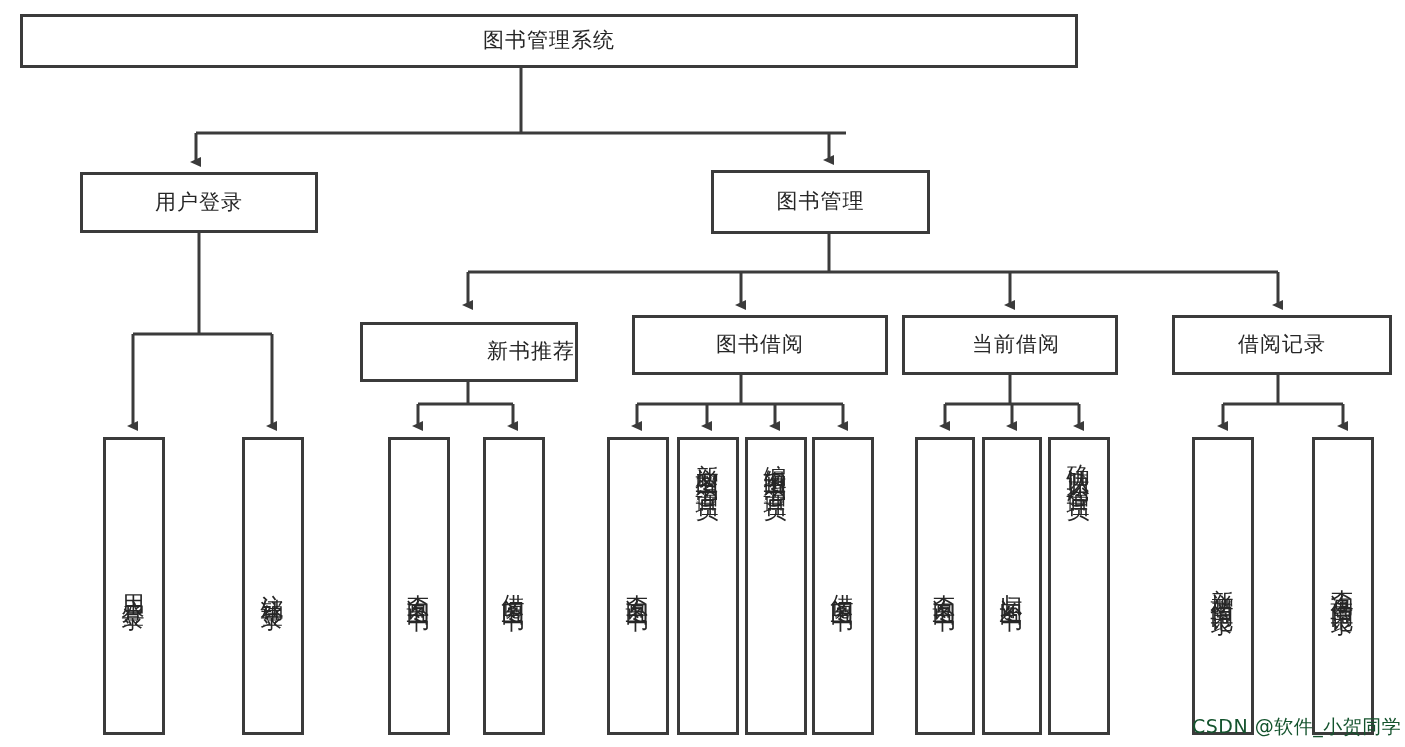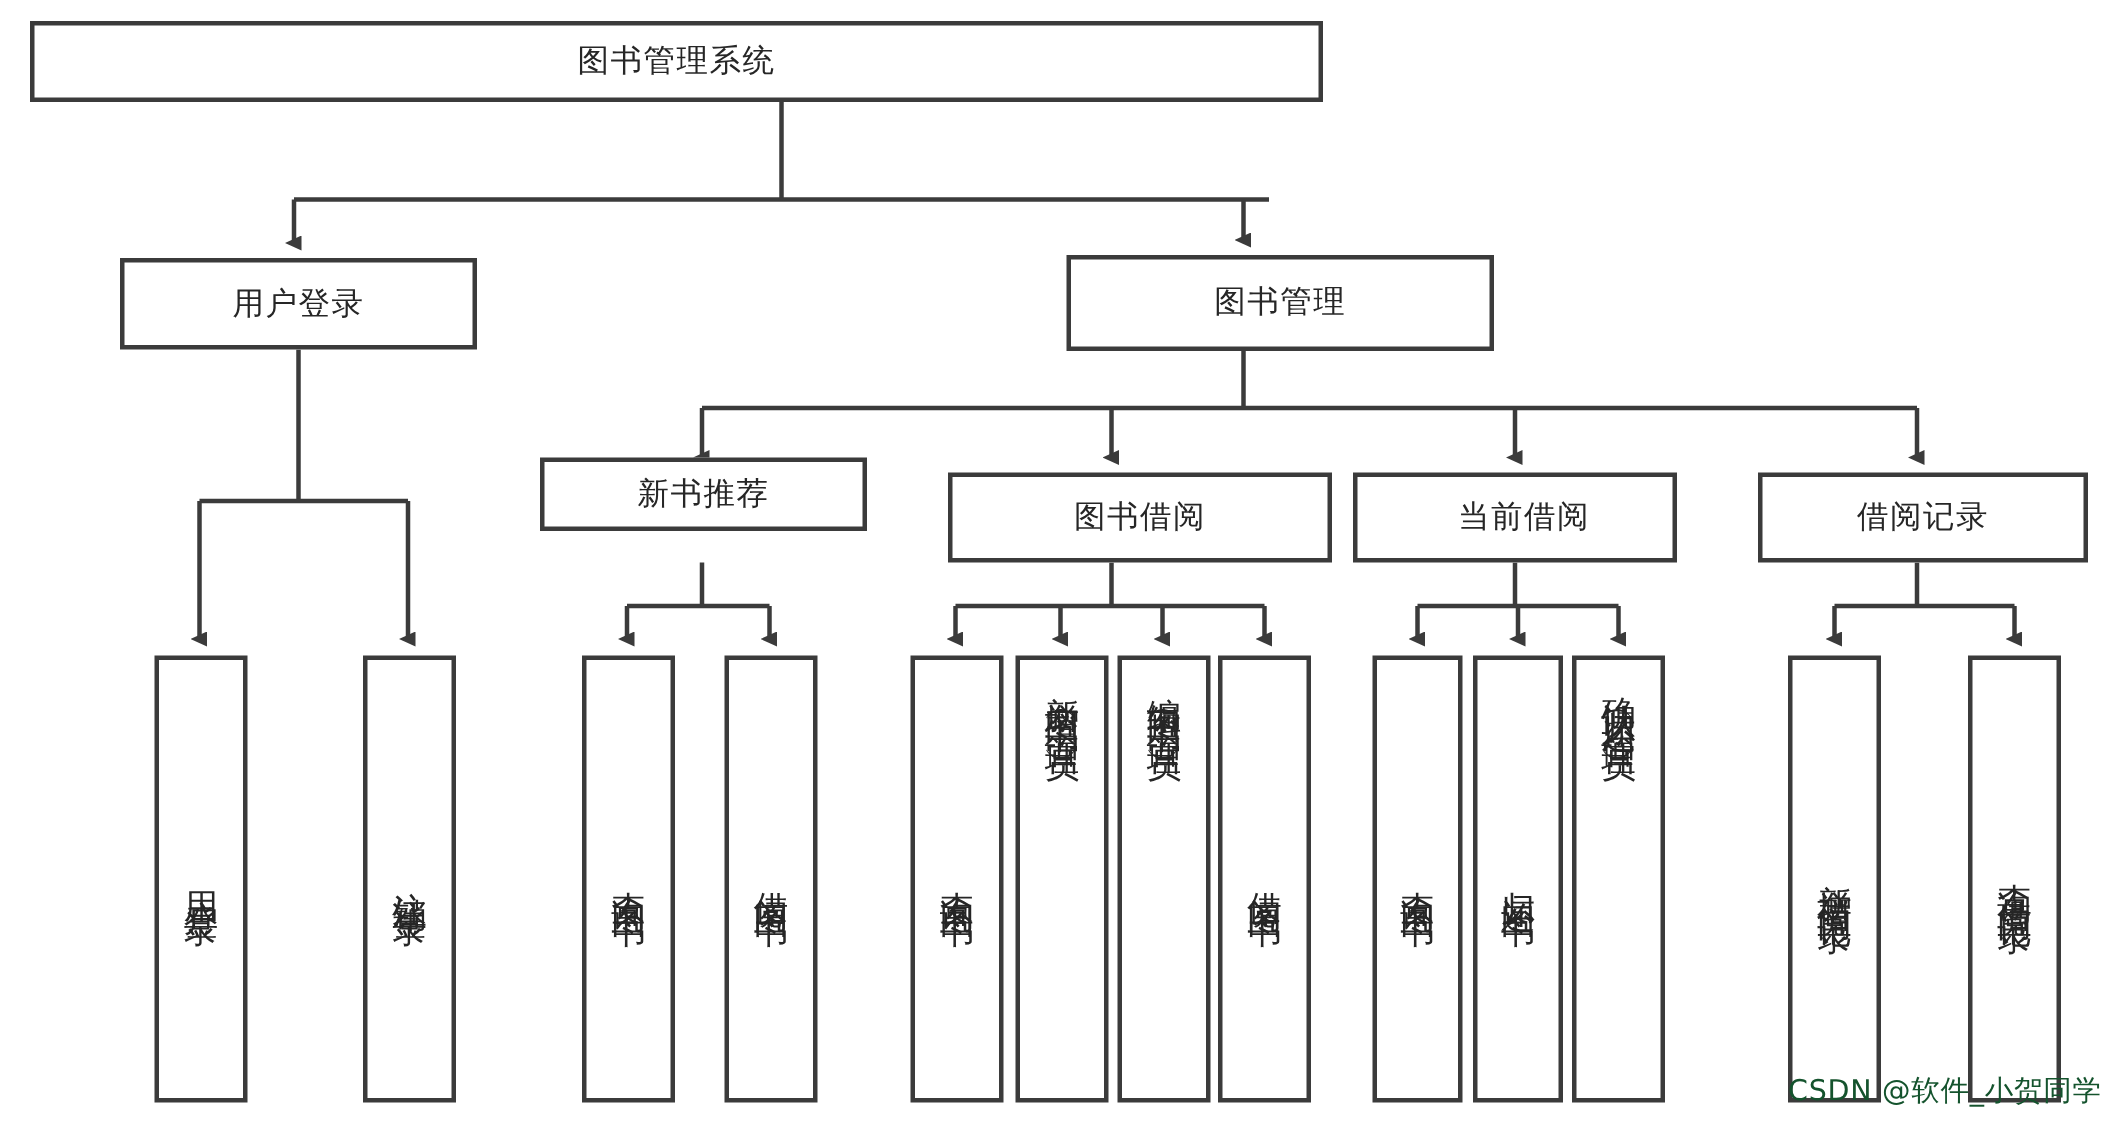--- a/index.html
+++ b/index.html
@@ -111,32 +111,32 @@
       <path d="M1012,404 L1012,426" marker-end="url(#arrow)"></path>
       <path d="M1079,404 L1079,426" marker-end="url(#arrow)"></path>
 
       <path d="M1278,375 L1278,404"></path>
       <path d="M1223,404 L1343,404"></path>
       <path d="M1223,404 L1223,426" marker-end="url(#arrow)"></path>
       <path d="M1343,404 L1343,426" marker-end="url(#arrow)"></path>
     </g>
   </svg>
 
-  <div class="node h" style="left:20px; top:14px; width:862px; height:54px;">
+  <div class="node h" style="left:20px; top:14px; width:1058px; height:54px;">
     <span>图书管理系统</span>
   </div>
 
   <div class="node h" style="left:80px; top:172px; width:238px; height:61px;">
     <span>用户登录</span>
   </div>
-  <div class="node h" style="left:711px; top:170px; width:285px; height:64px;">
+  <div class="node h" style="left:711px; top:170px; width:219px; height:64px;">
     <span>图书管理</span>
   </div>
 
-  <div class="node h" style="left:360px; top:305px; width:218px; height:49px;">
+  <div class="node h" style="left:360px; top:322px; width:218px; height:60px;justify-content:flex-end;">
     <span>新书推荐</span>
   </div>
   <div class="node h" style="left:632px; top:315px; width:256px; height:60px;">
     <span>图书借阅</span>
   </div>
   <div class="node h" style="left:902px; top:315px; width:216px; height:60px;padding-left:12px;">
     <span>当前借阅</span>
   </div>
   <div class="node h" style="left:1172px; top:315px; width:220px; height:60px;text-align:right;">
     <span>借阅记录</span>

